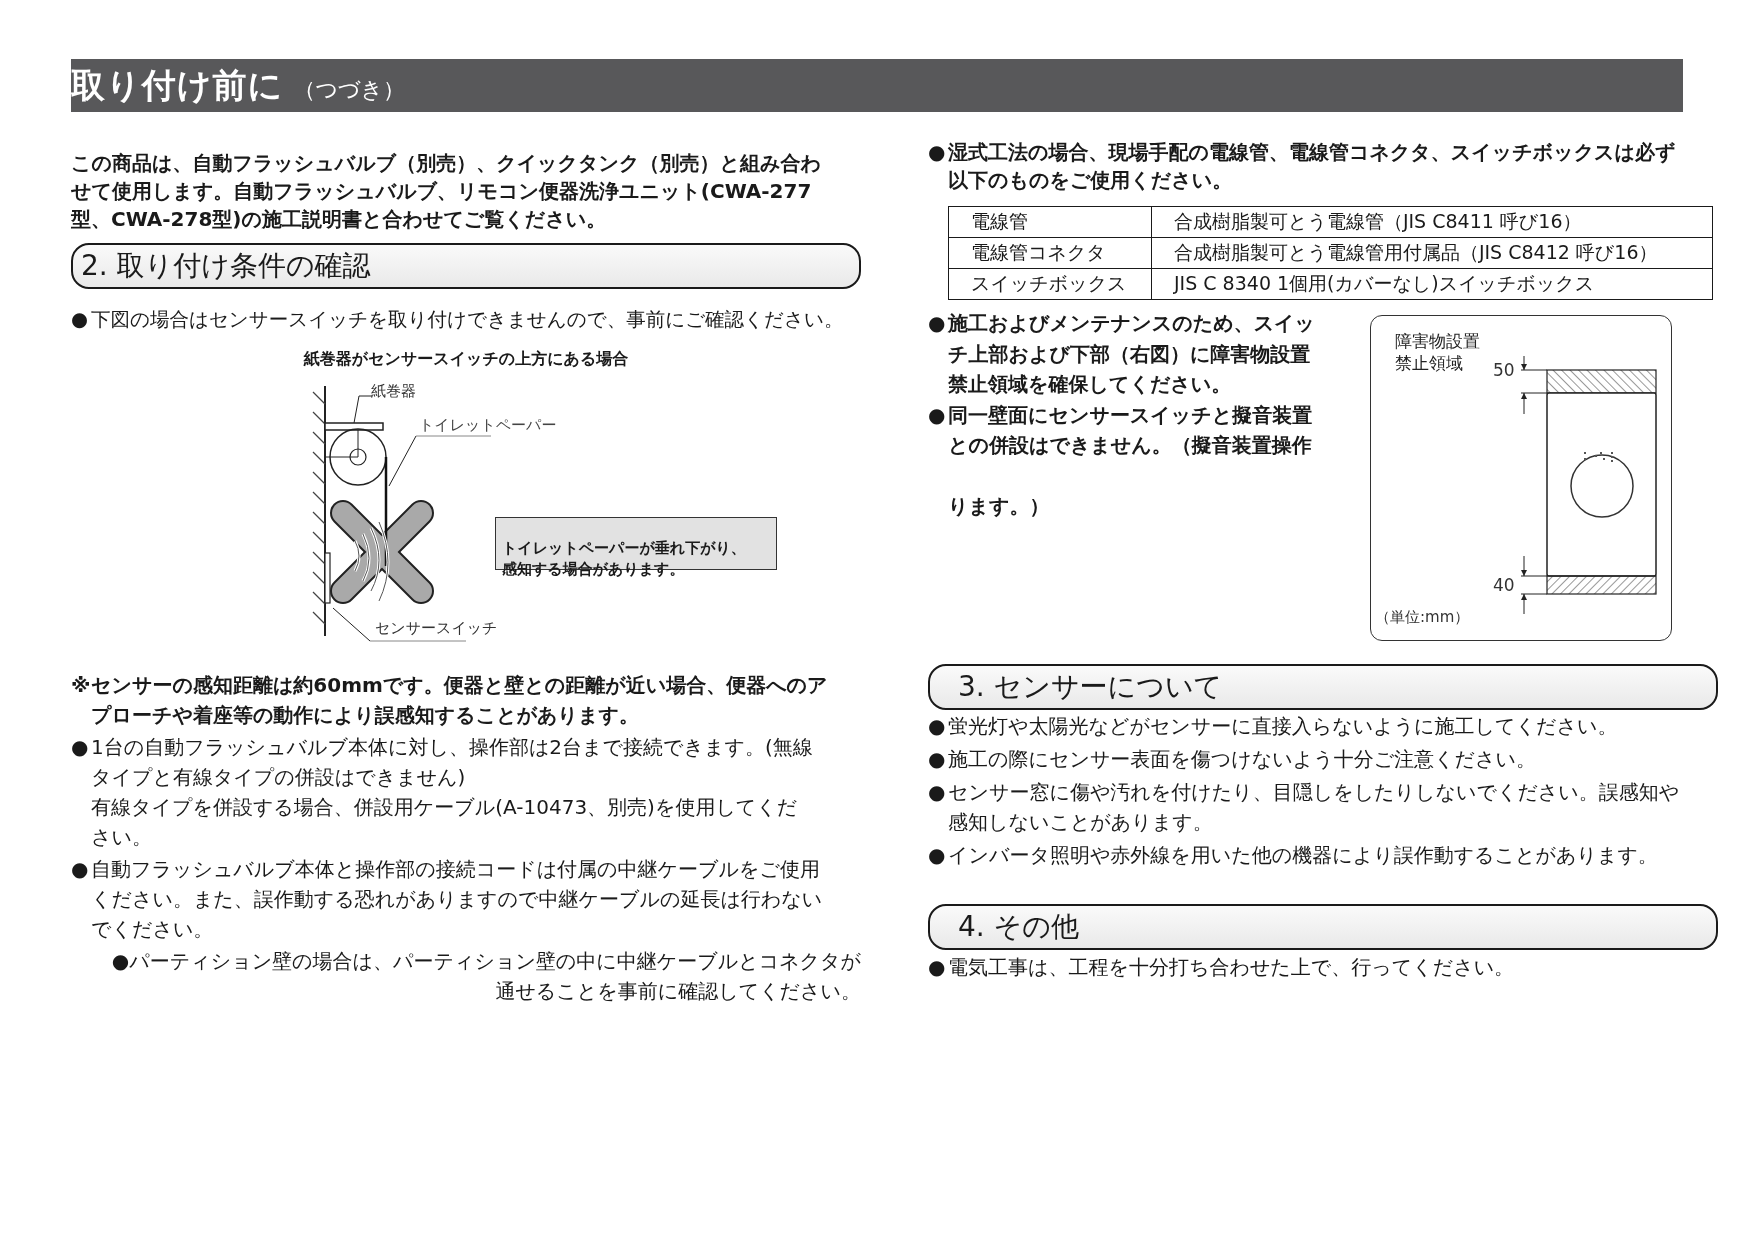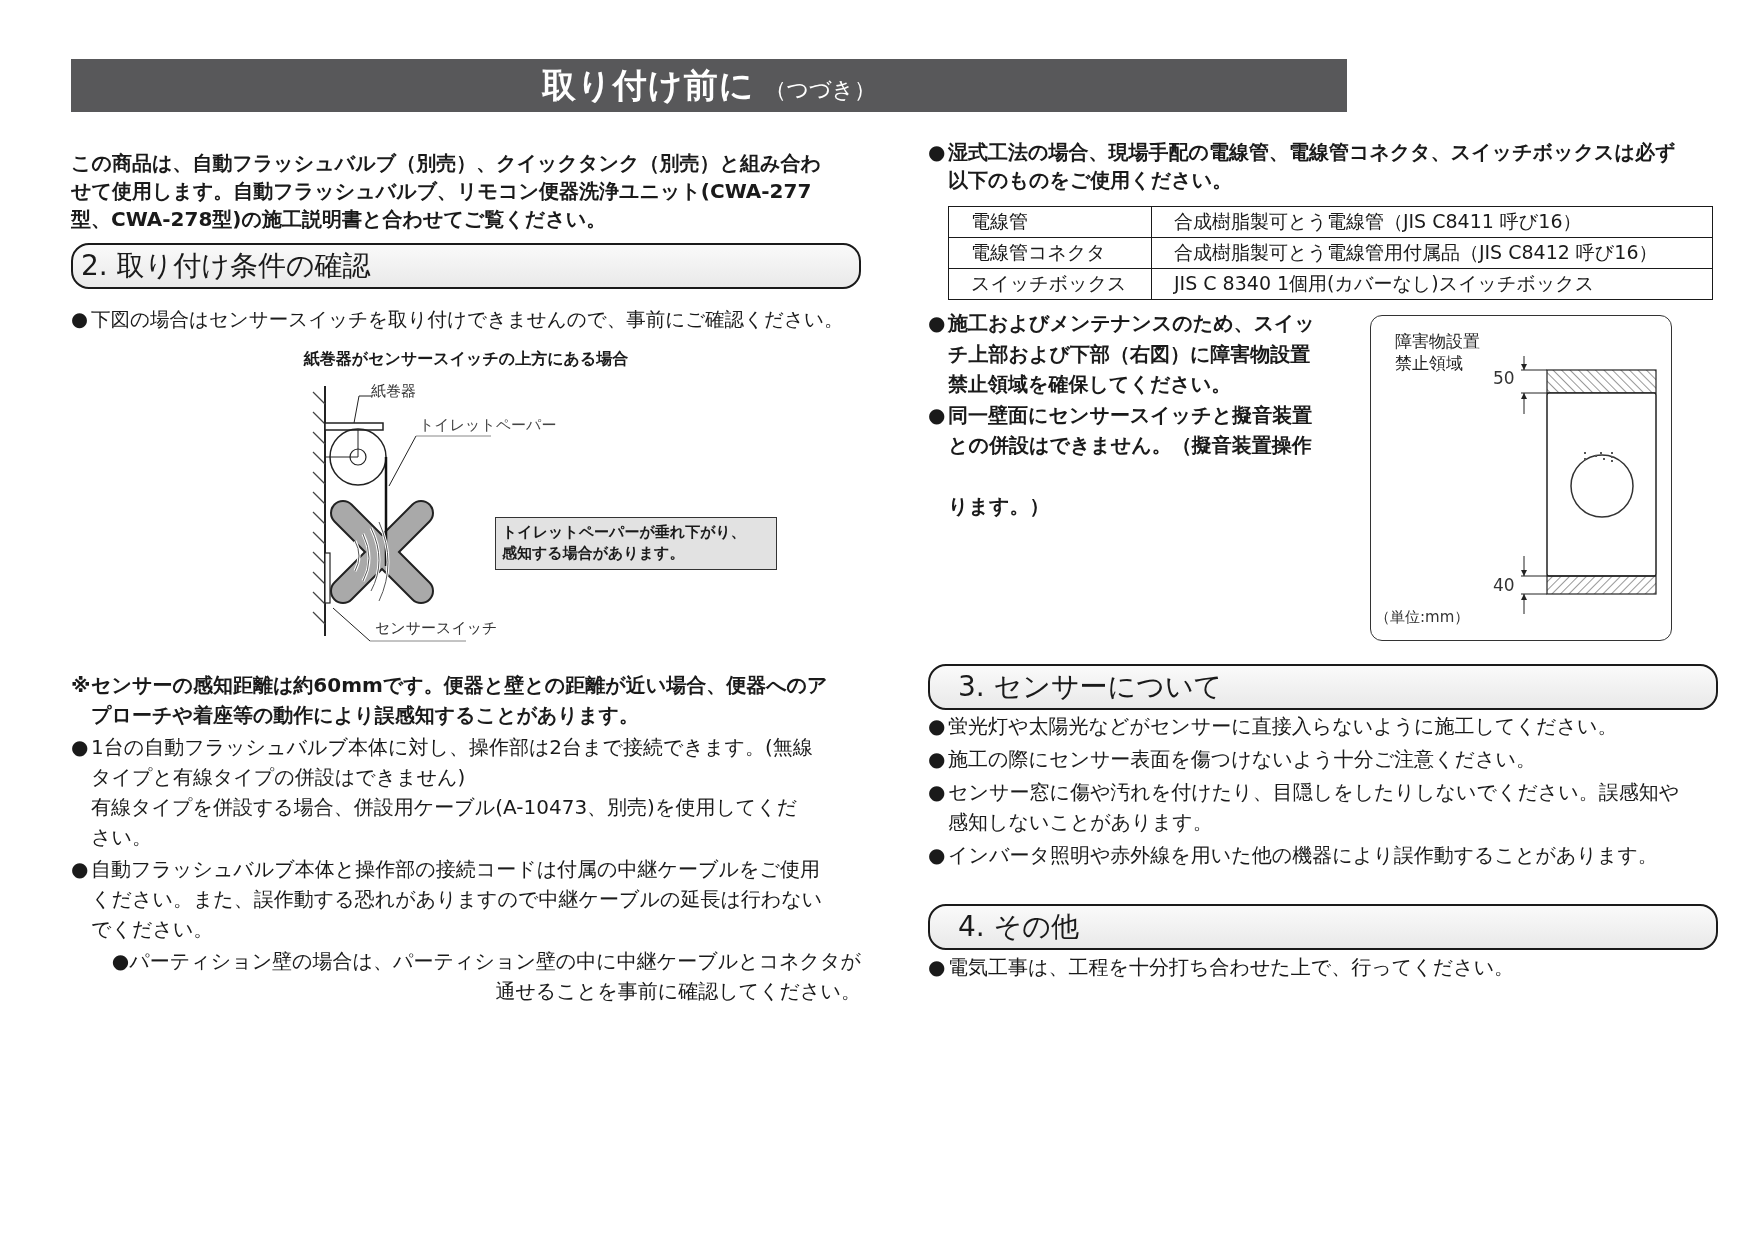--- a/index.html
+++ b/index.html
@@ -1,19 +1,19 @@
 <!DOCTYPE html>
 <html><head>
 <meta charset="utf-8">
 <style>
   html, body { margin:0; padding:0; background:#fff; }
   body { width:1754px; height:1240px; position:relative; overflow:hidden;
          font-family:"DejaVu Sans","Liberation Sans",sans-serif; color:#1a1a1a; }
-  .title-bar { position:absolute; left:71px; top:59px; width:1276px; height:53px;
-               background:#58585a; color:#fff; text-align:center; }
+  .title-bar { position:absolute; left:71px; top:59px; width:1612px; height:53px;
+               background:#58585a; color:#fff; }
   .title-bar .main { font-size:34px; font-weight:bold; line-height:53px; letter-spacing:1px; }
   .title-bar .sub { font-size:22px; margin-left:10px; }
 
   .col-left { position:absolute; left:71px; top:149px; width:790px; }
   .col-right { position:absolute; left:928px; top:138px; width:790px; }
 
   p { margin:0; }
   .intro { font-size:20px; line-height:28px; font-weight:bold; }
   .sec-head { border:2px solid #1a1a1a; border-radius:18px; height:42px; background:linear-gradient(#fafafa,#e9e9e9);
               font-size:28px; line-height:42px; padding-left:28px; box-sizing:content-box; }
@@ -103,21 +103,21 @@
           <path d="M308 225 Q326 187 308 146"></path>
       </g>
 
       <rect x="254" y="177" width="5" height="50" fill="#fff" stroke="#222" stroke-width="1.2"></rect>
       <line x1="262" y1="232" x2="299" y2="265" stroke="#222" stroke-width="1"></line>
       <line x1="299" y1="265" x2="395" y2="265" stroke="#888" stroke-width="1"></line>
     </svg>
     <div style="position:absolute; left:300px; top:6px; font-size:15px; color:#333;">紙巻器</div>
     <div style="position:absolute; left:348px; top:40px; font-size:15px; color:#444;">トイレットペーパー</div>
     <div style="position:absolute; left:304px; top:243px; font-size:15px; color:#333;">センサースイッチ</div>
-    <div style="position:absolute; left:424px; top:141px; width:282px; height:53px; background:#e2e2e2; border:1.5px solid #333; box-sizing:border-box; padding:4px 6px; font-size:15px; font-weight:bold; line-height:21px;">
+    <div style="position:absolute; left:424px; top:141px; width:282px; height:53px; background:#e2e2e2; border:1.5px solid #333; box-sizing:border-box; padding:20px 6px; font-size:15px; font-weight:bold; line-height:21px;">
       <p>トイレットペーパーが垂れ下がり、</p>
       <p>感知する場合があります。</p>
     </div>
   </div>
 
   <div class="note" style="margin-top:4px;font-weight:bold;"><span class="dot">※</span><span>センサーの感知距離は約60mmです。便器と壁との距離が近い場合、便器へのア</span><br><span>プローチや着座等の動作により誤感知することがあります。</span></div>
 
   <p class="bullet" style="margin-top:2px;"><span class="dot">●</span><span>1台の自動フラッシュバルブ本体に対し、操作部は2台まで接続できます。(無線</span><br><span>タイプと有線タイプの併設はできません)</span></p>
   <div class="indent"><span>有線タイプを併設する場合、併設用ケーブル(A-10473、別売)を使用してくだ</span><br><span>さい。</span></div>
 
@@ -203,16 +203,16 @@
       <line x1="153" y1="240" x2="153" y2="260"></line>
         <line x1="153" y1="278" x2="153" y2="298"></line>
     </g>
     <g fill="#222">
       <polygon points="150,48 156,48 153,54"></polygon>
         <polygon points="150,83 156,83 153,77"></polygon>
       <polygon points="150,254 156,254 153,260"></polygon>
         <polygon points="150,284 156,284 153,278"></polygon>
     </g>
   </svg>
-  <div style="position:absolute; left:122px; top:52px; font-size:17px; color:#333;">50</div>
+  <div style="position:absolute; left:122px; top:44px; font-size:17px; color:#333;">50</div>
   <div style="position:absolute; left:122px; top:259px; font-size:17px; color:#333;">40</div>
   <div style="position:absolute; left:4px; top:292px; font-size:15px; color:#333;">（単位:mm）</div>
 </div>
 
 </body></html>

